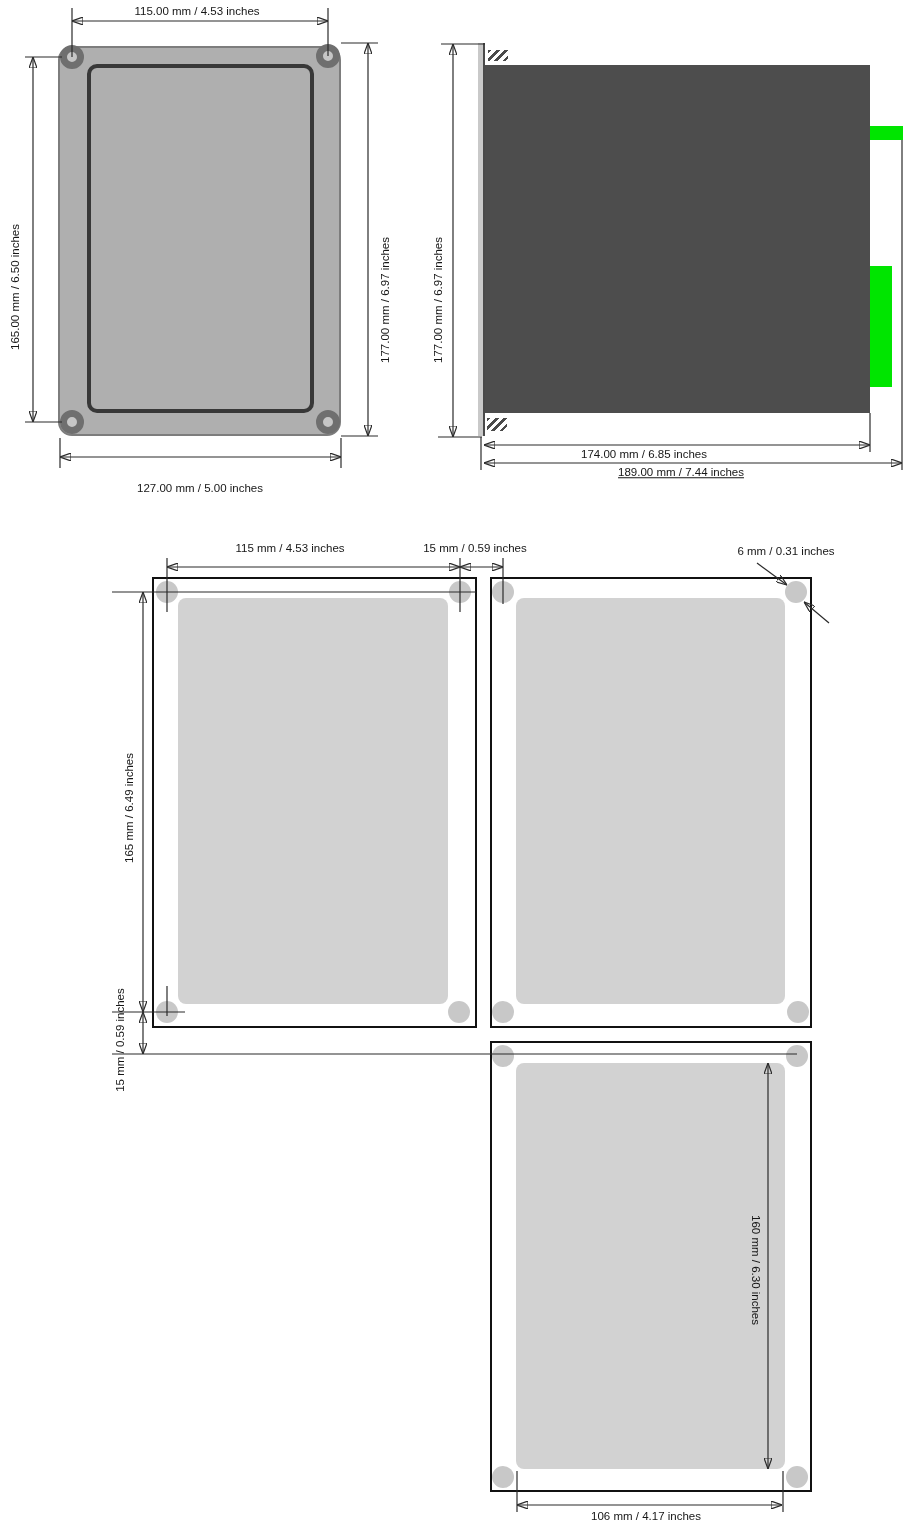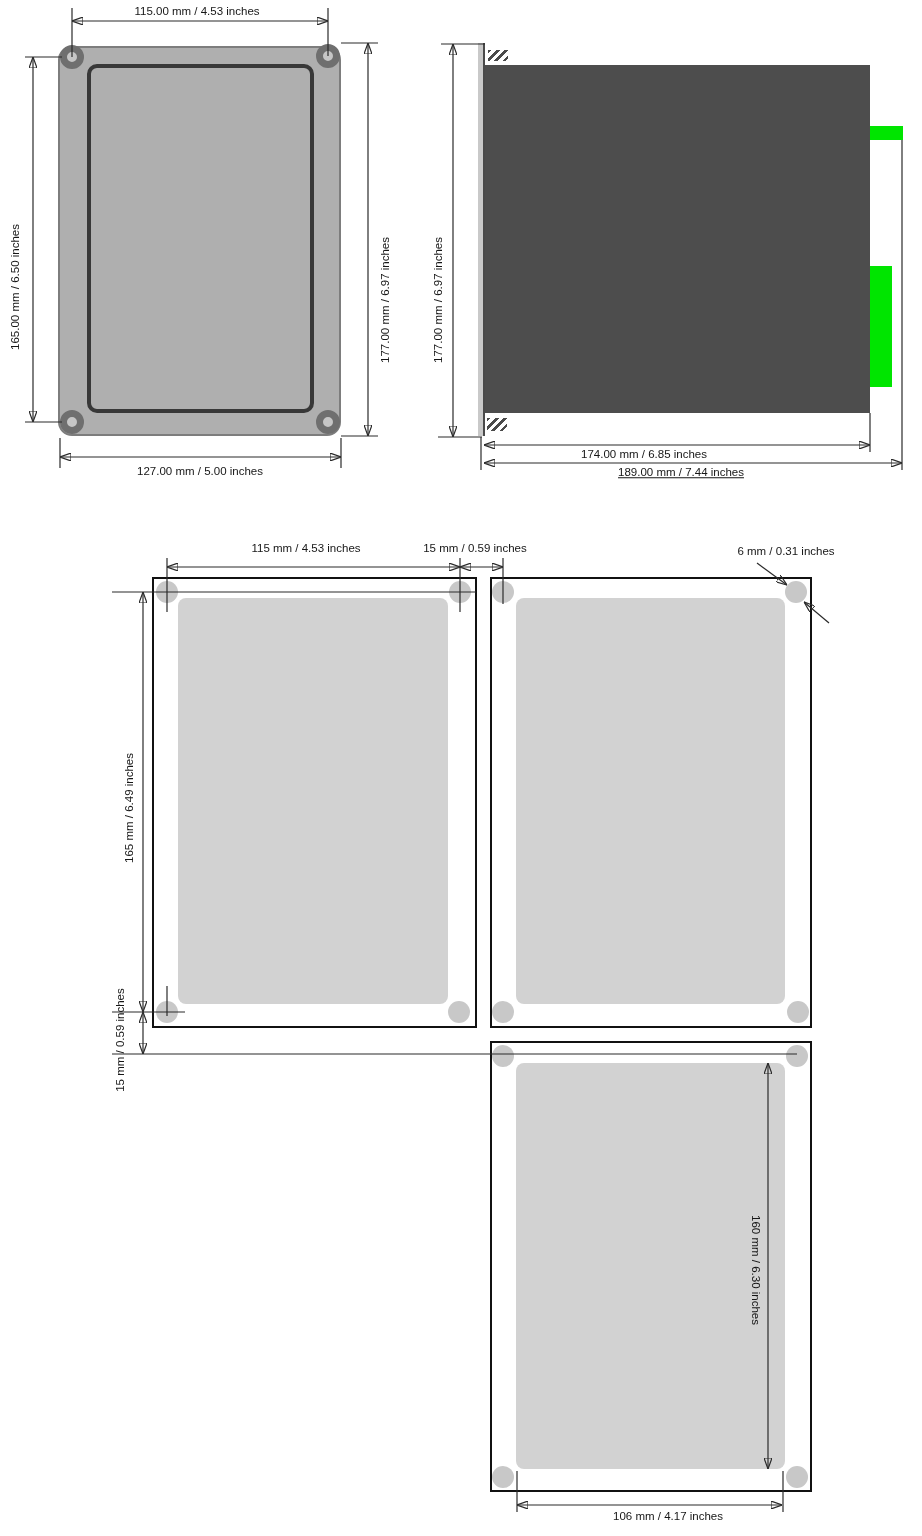--- a/index.html
+++ b/index.html
@@ -147,27 +147,27 @@
       <line x1="768" y1="1063" x2="768" y2="1469" marker-start="url(#ah)" marker-end="url(#ah)"></line>
       <line x1="517" y1="1471" x2="517" y2="1512"></line>
       <line x1="783" y1="1471" x2="783" y2="1512"></line>
       <line x1="517" y1="1505" x2="782" y2="1505" marker-start="url(#ah)" marker-end="url(#ah)"></line>
     </g>
   </svg>
 
   <div class="lbl" style="left:197px; top:12px;">115.00 mm / 4.53 inches</div>
   <div class="lbl rotccw" style="left:16px; top:287px;">165.00 mm / 6.50 inches</div>
   <div class="lbl rotccw" style="left:386px; top:300px;">177.00 mm / 6.97 inches</div>
-  <div class="lbl" style="left:200px; top:472px;">127.00 mm / 5.00 inches</div>
+  <div class="lbl" style="left:200px; top:489px;">127.00 mm / 5.00 inches</div>
 
   <div class="lbl rotccw" style="left:439px; top:300px;">177.00 mm / 6.97 inches</div>
   <div class="lbl" style="left:644px; top:455px;">174.00 mm / 6.85 inches</div>
   <div class="lbl" style="left:681px; top:473px;text-decoration:underline;">189.00 mm / 7.44 inches</div>
 
-  <div class="lbl" style="left:306px; top:549px;">115 mm / 4.53 inches</div>
+  <div class="lbl" style="left:290px; top:549px;">115 mm / 4.53 inches</div>
   <div class="lbl" style="left:475px; top:549px;">15 mm / 0.59 inches</div>
   <div class="lbl" style="left:786px; top:552px;">6 mm / 0.31 inches</div>
   <div class="lbl rotccw" style="left:130px; top:808px;">165 mm / 6.49 inches</div>
   <div class="lbl rotccw" style="left:121px; top:1040px;">15 mm / 0.59 inches</div>
   <div class="lbl rotcw" style="left:755px; top:1270px;">160 mm / 6.30 inches</div>
-  <div class="lbl" style="left:668px; top:1517px;">106 mm / 4.17 inches</div>
+  <div class="lbl" style="left:646px; top:1517px;">106 mm / 4.17 inches</div>
 
 </div>
 
 </body></html>

